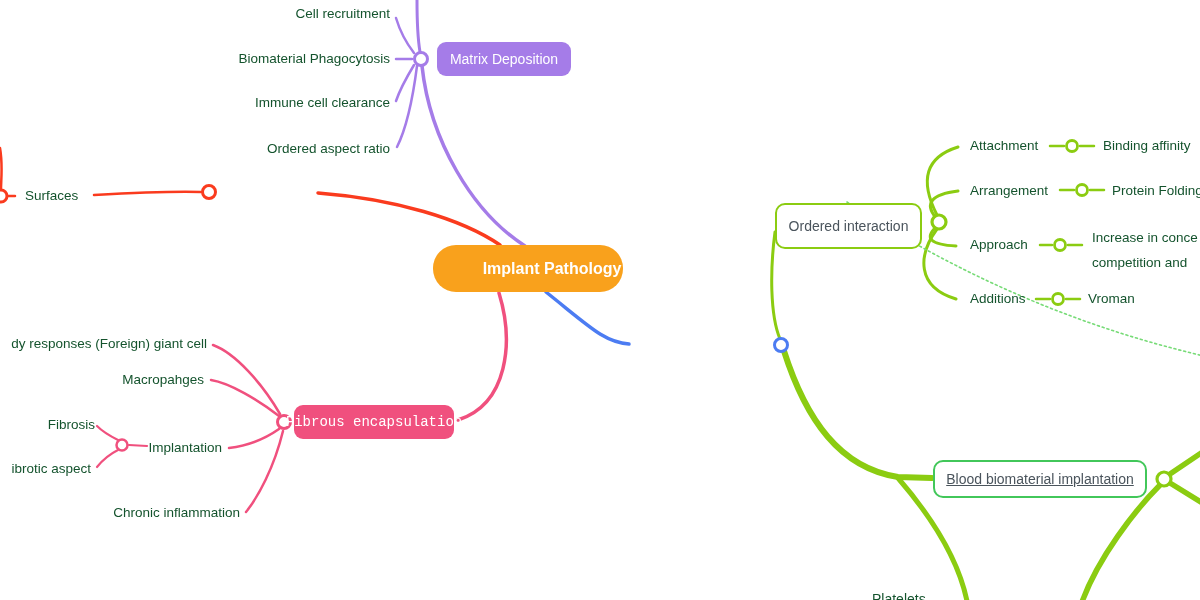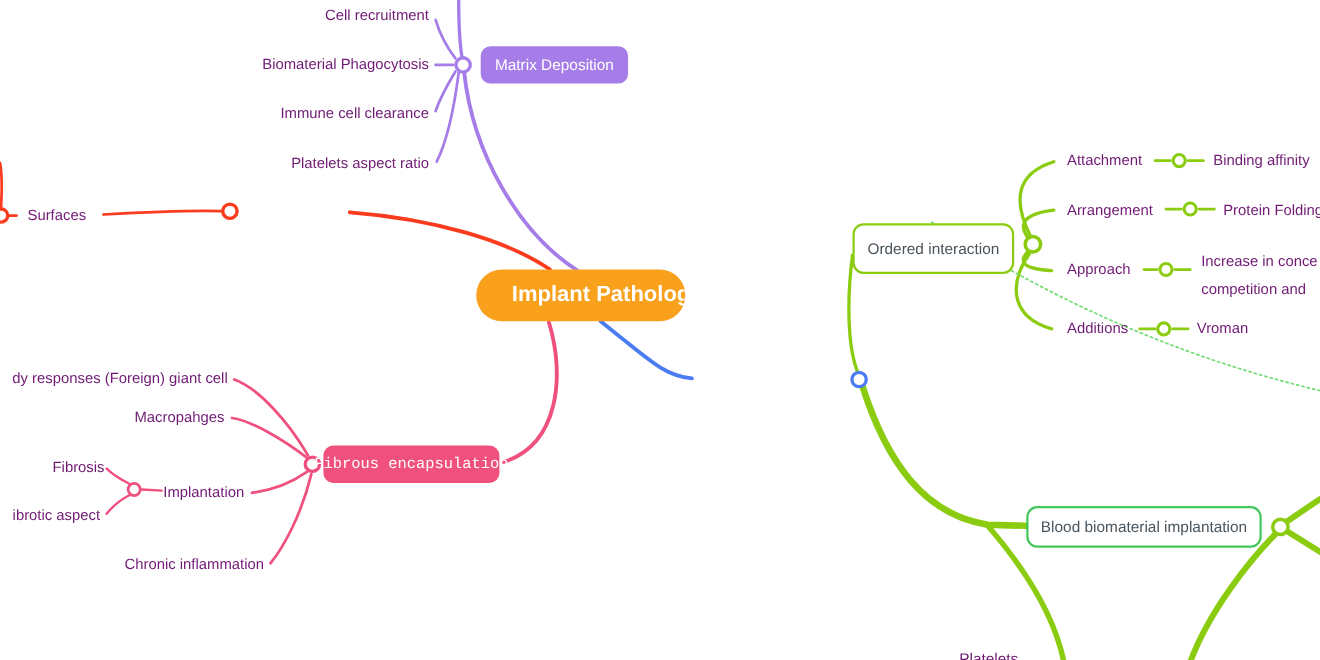--- a/index.html
+++ b/index.html
@@ -9,21 +9,21 @@
     background: #ffffff;
     font-family: "Liberation Sans", sans-serif;
     position: relative;
   }
   #canvas { position: absolute; left: 0; top: 0; width: 1200px; height: 600px; }
   svg.links { position: absolute; left: 0; top: 0; pointer-events: none; }
 
   .lbl {
     position: absolute;
     font-size: 13.5px;
-    color: #701a75;
+    color: #14532d;
     white-space: nowrap;
     line-height: 16px;
   }
   .lbl.r { text-align: right; }
 
   .node {
     position: absolute;
     display: flex; align-items: center; justify-content: center;
     border-radius: 9px;
     font-size: 14px;
@@ -31,29 +31,29 @@
     white-space: nowrap;
     box-sizing: border-box;
   }
   .node.purple { background: var(--purple); }
   .node.red    { background: var(--red); }
   .node.pink   { background: var(--pink); }
   .node.blue   { background: var(--blue); }
   .node.root   {
     background: var(--orange);
     border-radius: 23px;
-    font-size: 20px; font-weight: bold; padding-left: 48px;
+    font-size: 16px; font-weight: bold; padding-left: 48px;
   }
   .node.outline {
     background: #ffffff;
     color: #4A545C;
     border-radius: 10px;
   }
   .node.outline.lime  { border: 2px solid var(--lime); }
-  .node.outline.green { border: 2px solid var(--green); }
+  .node.outline.green { border: 2px solid var(--green); text-decoration: underline; }
 
   .two-line { line-height: 25px; }
 </style>
 </head>
 <body>
 
 <div id="canvas">
 
   <svg class="links" width="1200" height="600" viewBox="0 0 1200 600">
     <g fill="none" stroke-linecap="round">
@@ -113,21 +113,21 @@
       <circle cx="1072" cy="146" r="5.5" fill="#fff" stroke="var(--lime)" stroke-width="2.8"></circle>
       <circle cx="1082" cy="190" r="5.5" fill="#fff" stroke="var(--lime)" stroke-width="2.8"></circle>
       <circle cx="1060" cy="245" r="5.5" fill="#fff" stroke="var(--lime)" stroke-width="2.8"></circle>
       <circle cx="1058" cy="299" r="5.5" fill="#fff" stroke="var(--lime)" stroke-width="2.8"></circle>
     </g>
   </svg>
 
   <div class="lbl r" style="right:810px; top:6px;">Cell recruitment</div>
   <div class="lbl r" style="right:810px; top:51px;text-align:center;">Biomaterial Phagocytosis</div>
   <div class="lbl r" style="right:810px; top:95px;">Immune cell clearance</div>
-  <div class="lbl r" style="right:810px; top:141px;">Platelets aspect ratio</div>
+  <div class="lbl r" style="right:810px; top:141px;">Ordered aspect ratio</div>
   <div class="node purple" style="left:437px; top:42px; width:134px; height:34px;">Matrix Deposition</div>
 
   <div class="lbl" style="left:25px; top:188px;text-align:right;">Surfaces</div>
 
   <div class="node root" style="left:433px; top:245px; width:190px; height:47px;">Implant Pathology</div>
 
   <div class="lbl r" style="right:993px; top:336px;">dy responses (Foreign) giant cell</div>
   <div class="lbl r" style="right:996px; top:372px;">Macropahges</div>
   <div class="lbl r" style="right:1105px; top:417px;">Fibrosis</div>
   <div class="lbl r" style="right:978px; top:440px;">Implantation</div>

